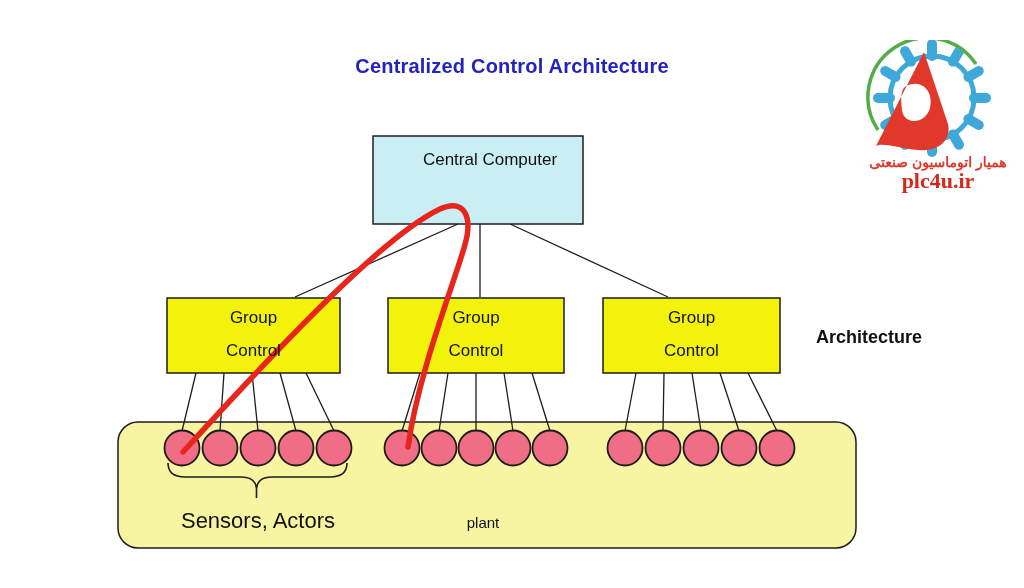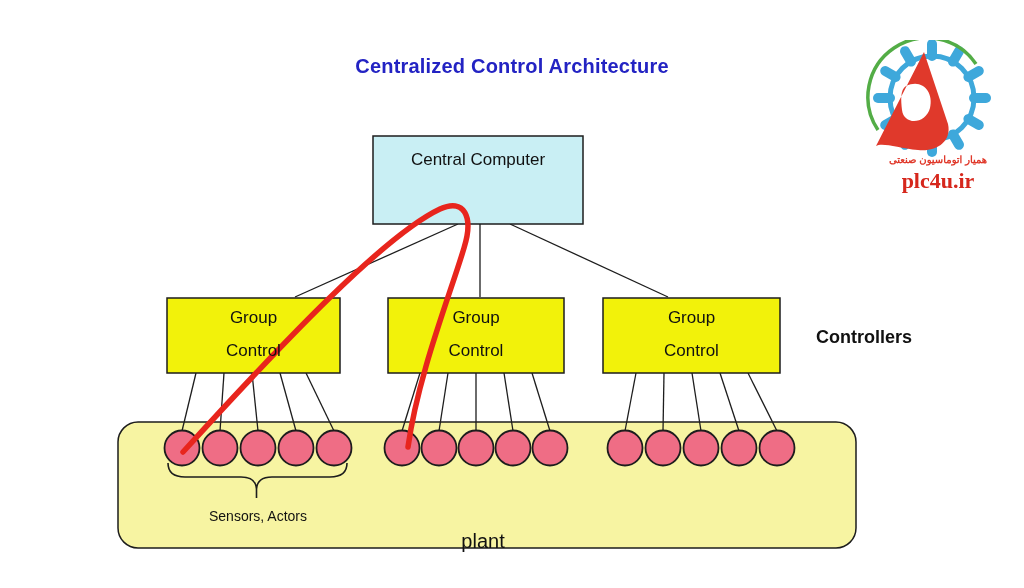--- a/index.html
+++ b/index.html
@@ -8,27 +8,27 @@
     overflow:hidden;font-family:"Liberation Sans", sans-serif;color:#111;
   }
   .stage svg{position:absolute;left:0;top:0;}
   .lbl{position:absolute;white-space:nowrap;}
   .title{
     left:0;right:0;top:55px;text-align:center;
     font-size:20px;font-weight:bold;color:#2323c3;letter-spacing:0.2px;
   }
   .boxtext{font-size:17px;text-align:center;color:#111;}
   .controllers{left:816px;top:327px;font-size:18px;font-weight:bold;color:#111;}
-  .sensors{left:163px;width:190px;top:508px;font-size:14px;text-align:center;}
-  .plantlbl{left:433px;width:100px;top:530px;font-size:20px;text-align:center;}
+  .sensors{left:163px;width:190px;top:508px;font-size:22px;text-align:center;}
+  .plantlbl{left:433px;width:100px;top:514px;font-size:15px;text-align:center;}
   .logo{position:absolute;left:856px;top:40px;width:164px;height:158px;}
   .logo svg{position:absolute;left:0;top:0;}
   .logo-caption{
     position:absolute;left:0;top:114px;width:164px;text-align:center;
-    font-size:10px;font-weight:bold;color:#e0392b;direction:rtl;
+    font-size:14px;font-weight:bold;color:#e0392b;direction:rtl;
   }
   .logo-site{
     position:absolute;left:0;top:128px;width:164px;text-align:center;
     font-family:"Liberation Serif", serif;
     font-size:22px;font-weight:bold;color:#d6271c;
   }
 </style>
 </head>
 <body>
 
@@ -90,32 +90,32 @@
       <rect x="167" y="298" width="173" height="75"></rect>
       <rect x="388" y="298" width="176" height="75"></rect>
       <rect x="603" y="298" width="177" height="75"></rect>
     </g>
 
     <path d="M183,452 C285,340 385,235 440,209 C464,198 474,216 464,248 C450,295 418,375 408,447" fill="none" stroke-width="5.5" stroke-linecap="round" stroke="#e8251d"></path>
   </svg>
 
   <div class="lbl title">Centralized Control Architecture</div>
 
-  <div class="lbl boxtext" style="left:373px;top:150px;width:210px;">Central Computer</div>
+  <div class="lbl boxtext" style="left:373px;top:150px;width:210px;padding-left:12px;">Central Computer</div>
 
   <div class="lbl boxtext" style="left:167px;top:308px;width:173px;">Group</div>
   <div class="lbl boxtext" style="left:167px;top:341px;width:173px;">Control</div>
 
   <div class="lbl boxtext" style="left:388px;top:308px;width:176px;">Group</div>
   <div class="lbl boxtext" style="left:388px;top:341px;width:176px;">Control</div>
 
   <div class="lbl boxtext" style="left:603px;top:308px;width:177px;">Group</div>
   <div class="lbl boxtext" style="left:603px;top:341px;width:177px;">Control</div>
 
-  <div class="lbl controllers">Controllers</div>
+  <div class="lbl controllers">Architecture</div>
 
   <div class="lbl sensors">Sensors, Actors</div>
 
   <div class="lbl plantlbl">plant</div>
 
   <div class="logo">
     <svg width="164" height="158" viewBox="0 0 164 158">
       <g transform="translate(-14,-2)">
 
         <g fill="none" stroke-linecap="round" stroke="#3ea8db">

